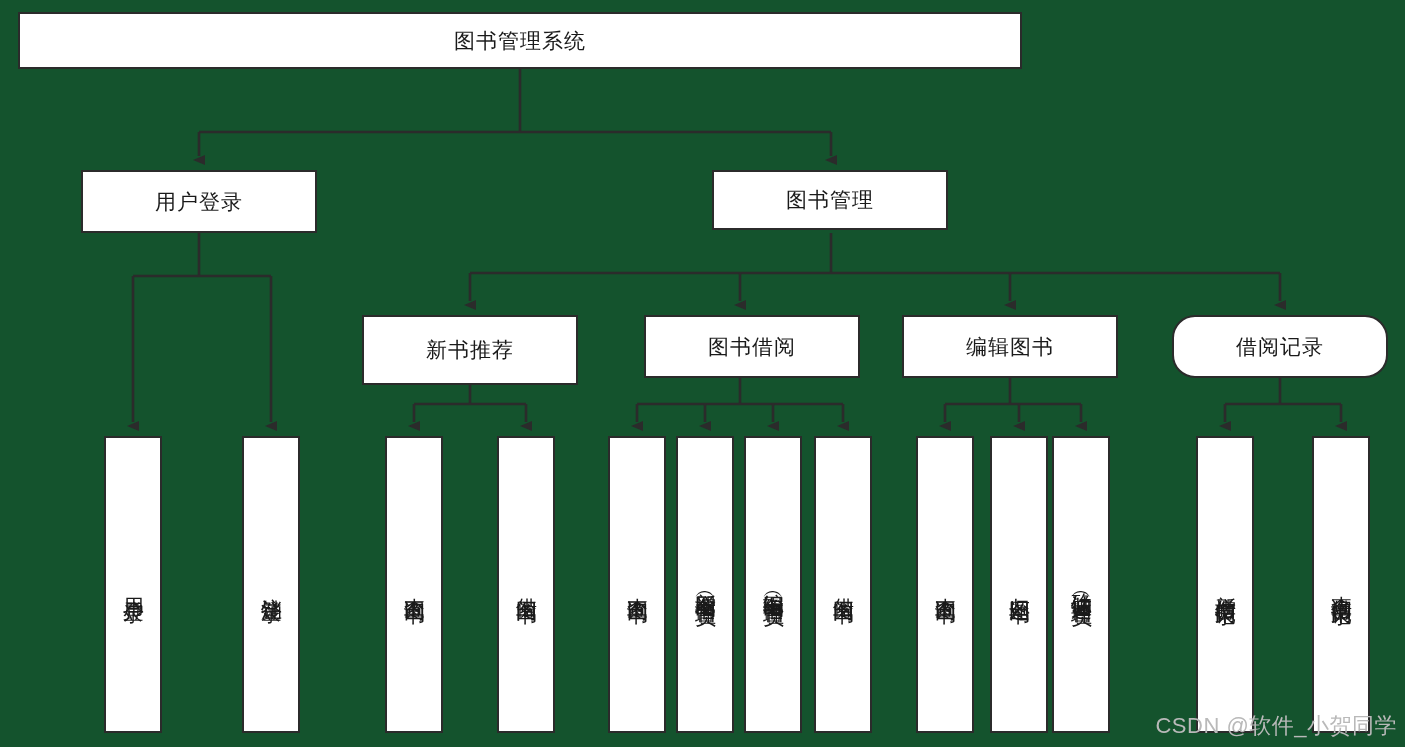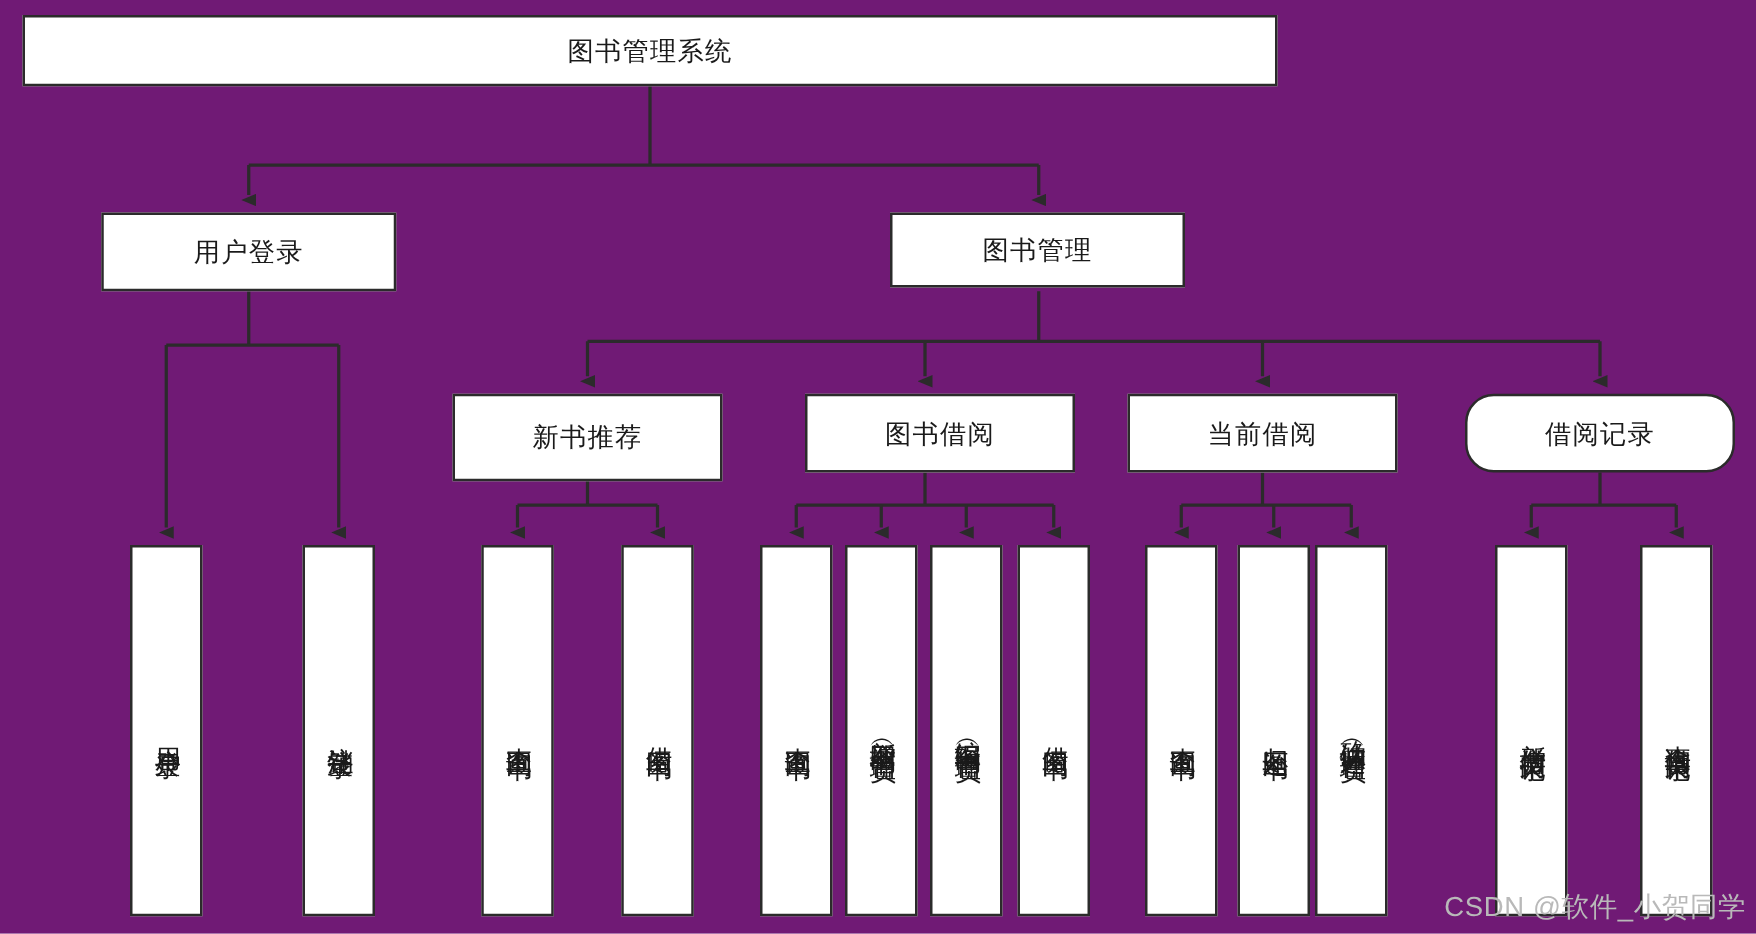--- a/index.html
+++ b/index.html
@@ -7,21 +7,21 @@
     padding: 0;
     background: #ffffff;
   }
   body {
     font-family: "Liberation Sans", "DejaVu Sans", sans-serif;
   }
   #canvas {
     position: relative;
     width: 1405px;
     height: 747px;
-    background: #701a75;
+    background: #14532d;
     overflow: hidden;
   }
   #edges {
     position: absolute;
     left: 0;
     top: 0;
     width: 1405px;
     height: 747px;
     pointer-events: none;
   }
@@ -126,21 +126,21 @@
     <span>图书管理</span>
   </div>
 
   <div class="node horiz" style="left:362px; top:315px; width:216px; height:70px;">
     <span>新书推荐</span>
   </div>
   <div class="node horiz" style="left:644px; top:315px; width:216px; height:63px;">
     <span>图书借阅</span>
   </div>
   <div class="node horiz" style="left:902px; top:315px; width:216px; height:63px;">
-    <span>当前借阅</span>
+    <span>编辑图书</span>
   </div>
   <div class="node horiz" style="left:1172px; top:315px; width:216px; height:63px;border-radius:23px;">
     <span>借阅记录</span>
   </div>
 
   <div class="node vert" style="left:104px; top:436px; width:58px; height:297px;">
     <span class="vtext">用户登录</span>
   </div>
   <div class="node vert" style="left:242px; top:436px; width:58px; height:297px;">
     <span class="vtext">注销登录</span>

